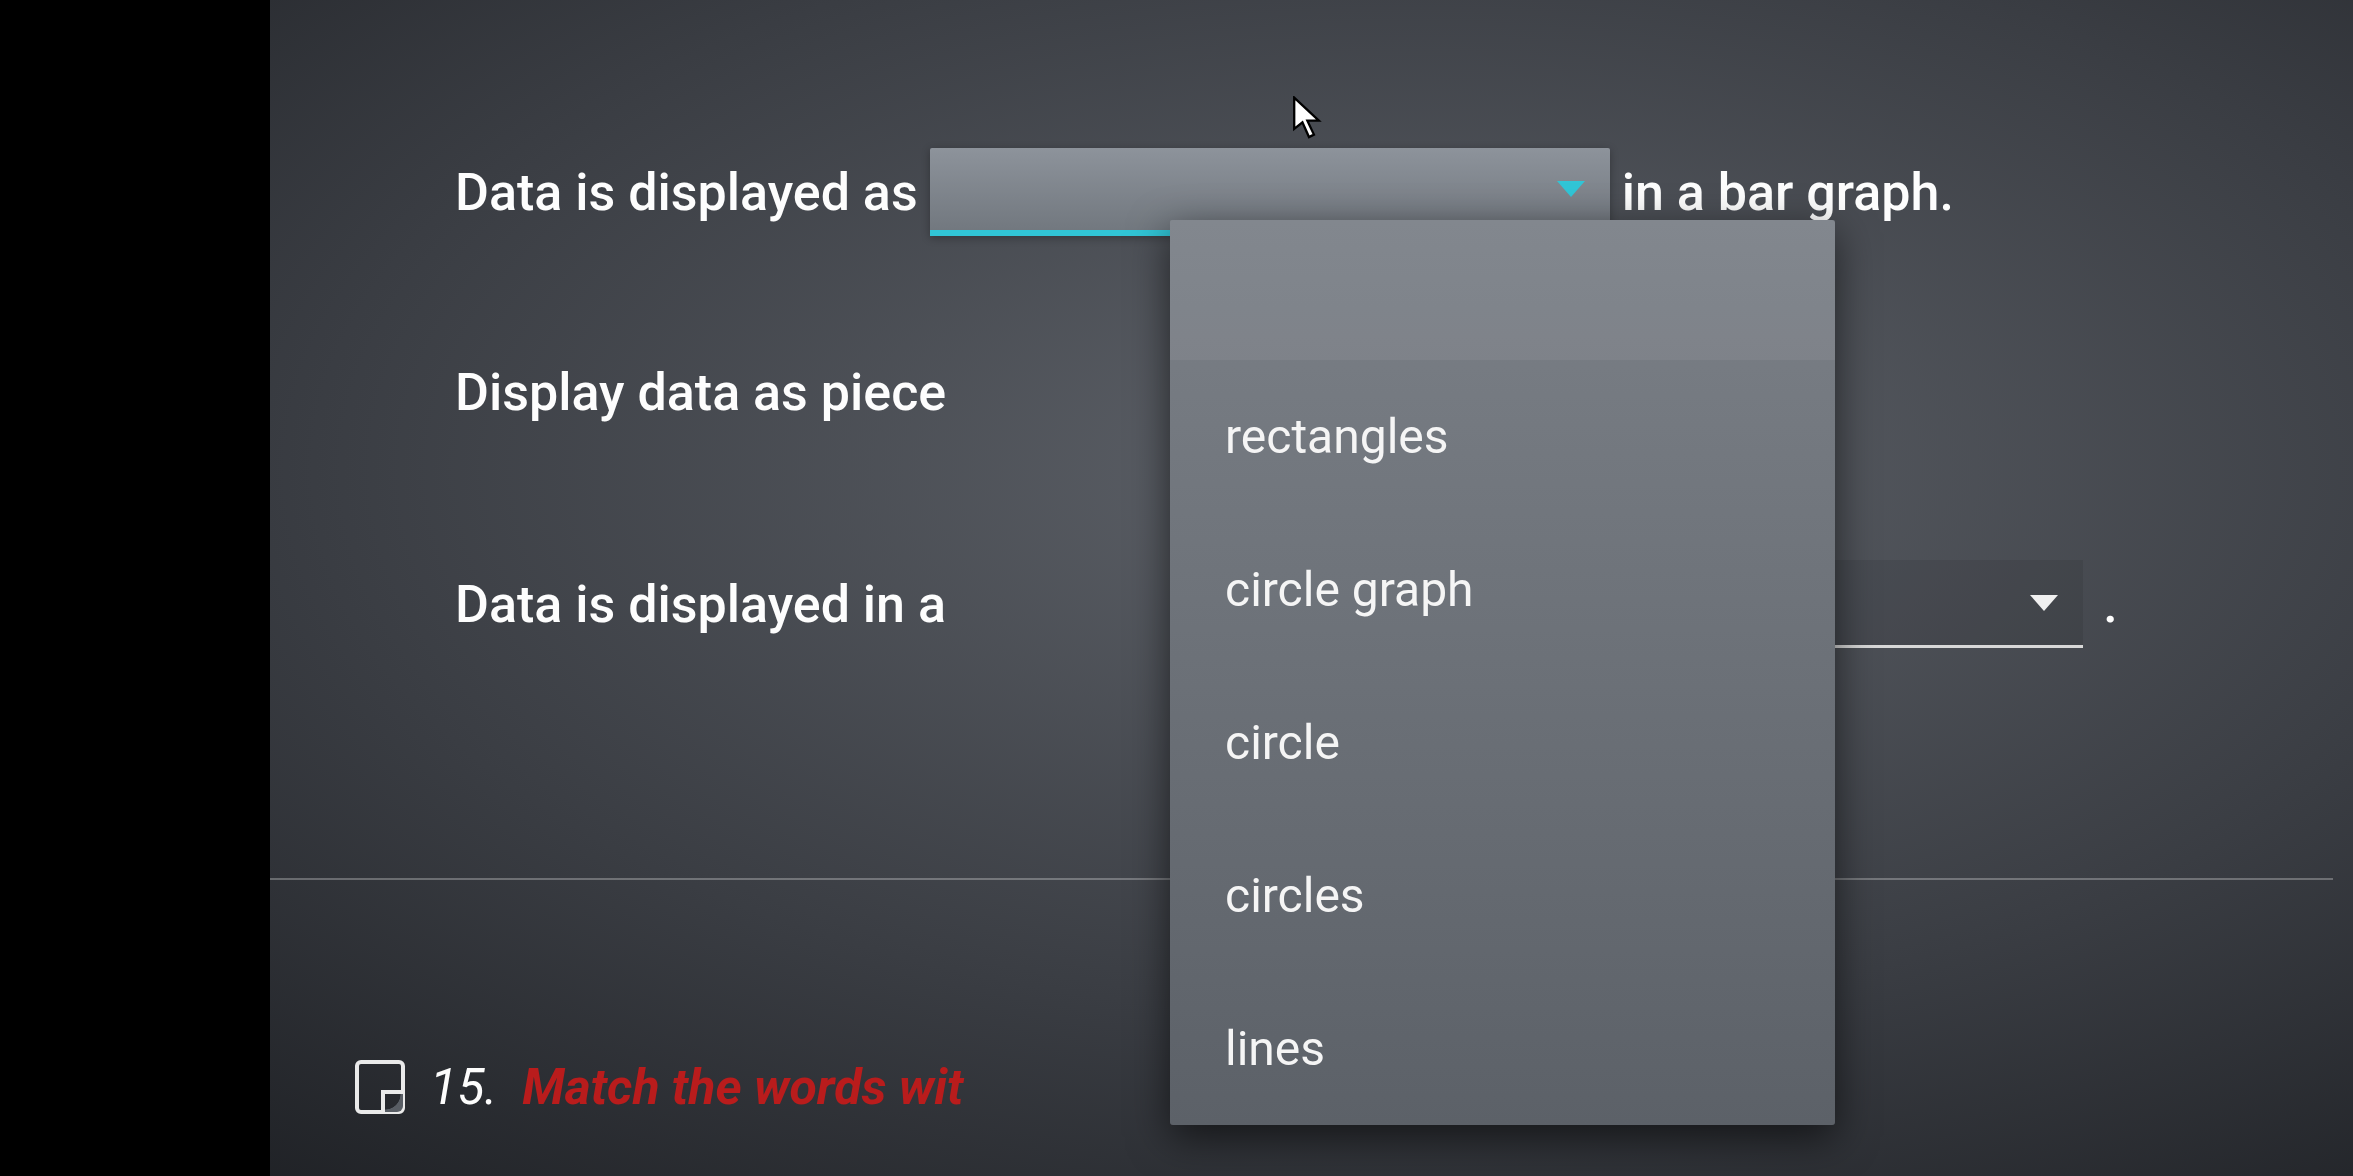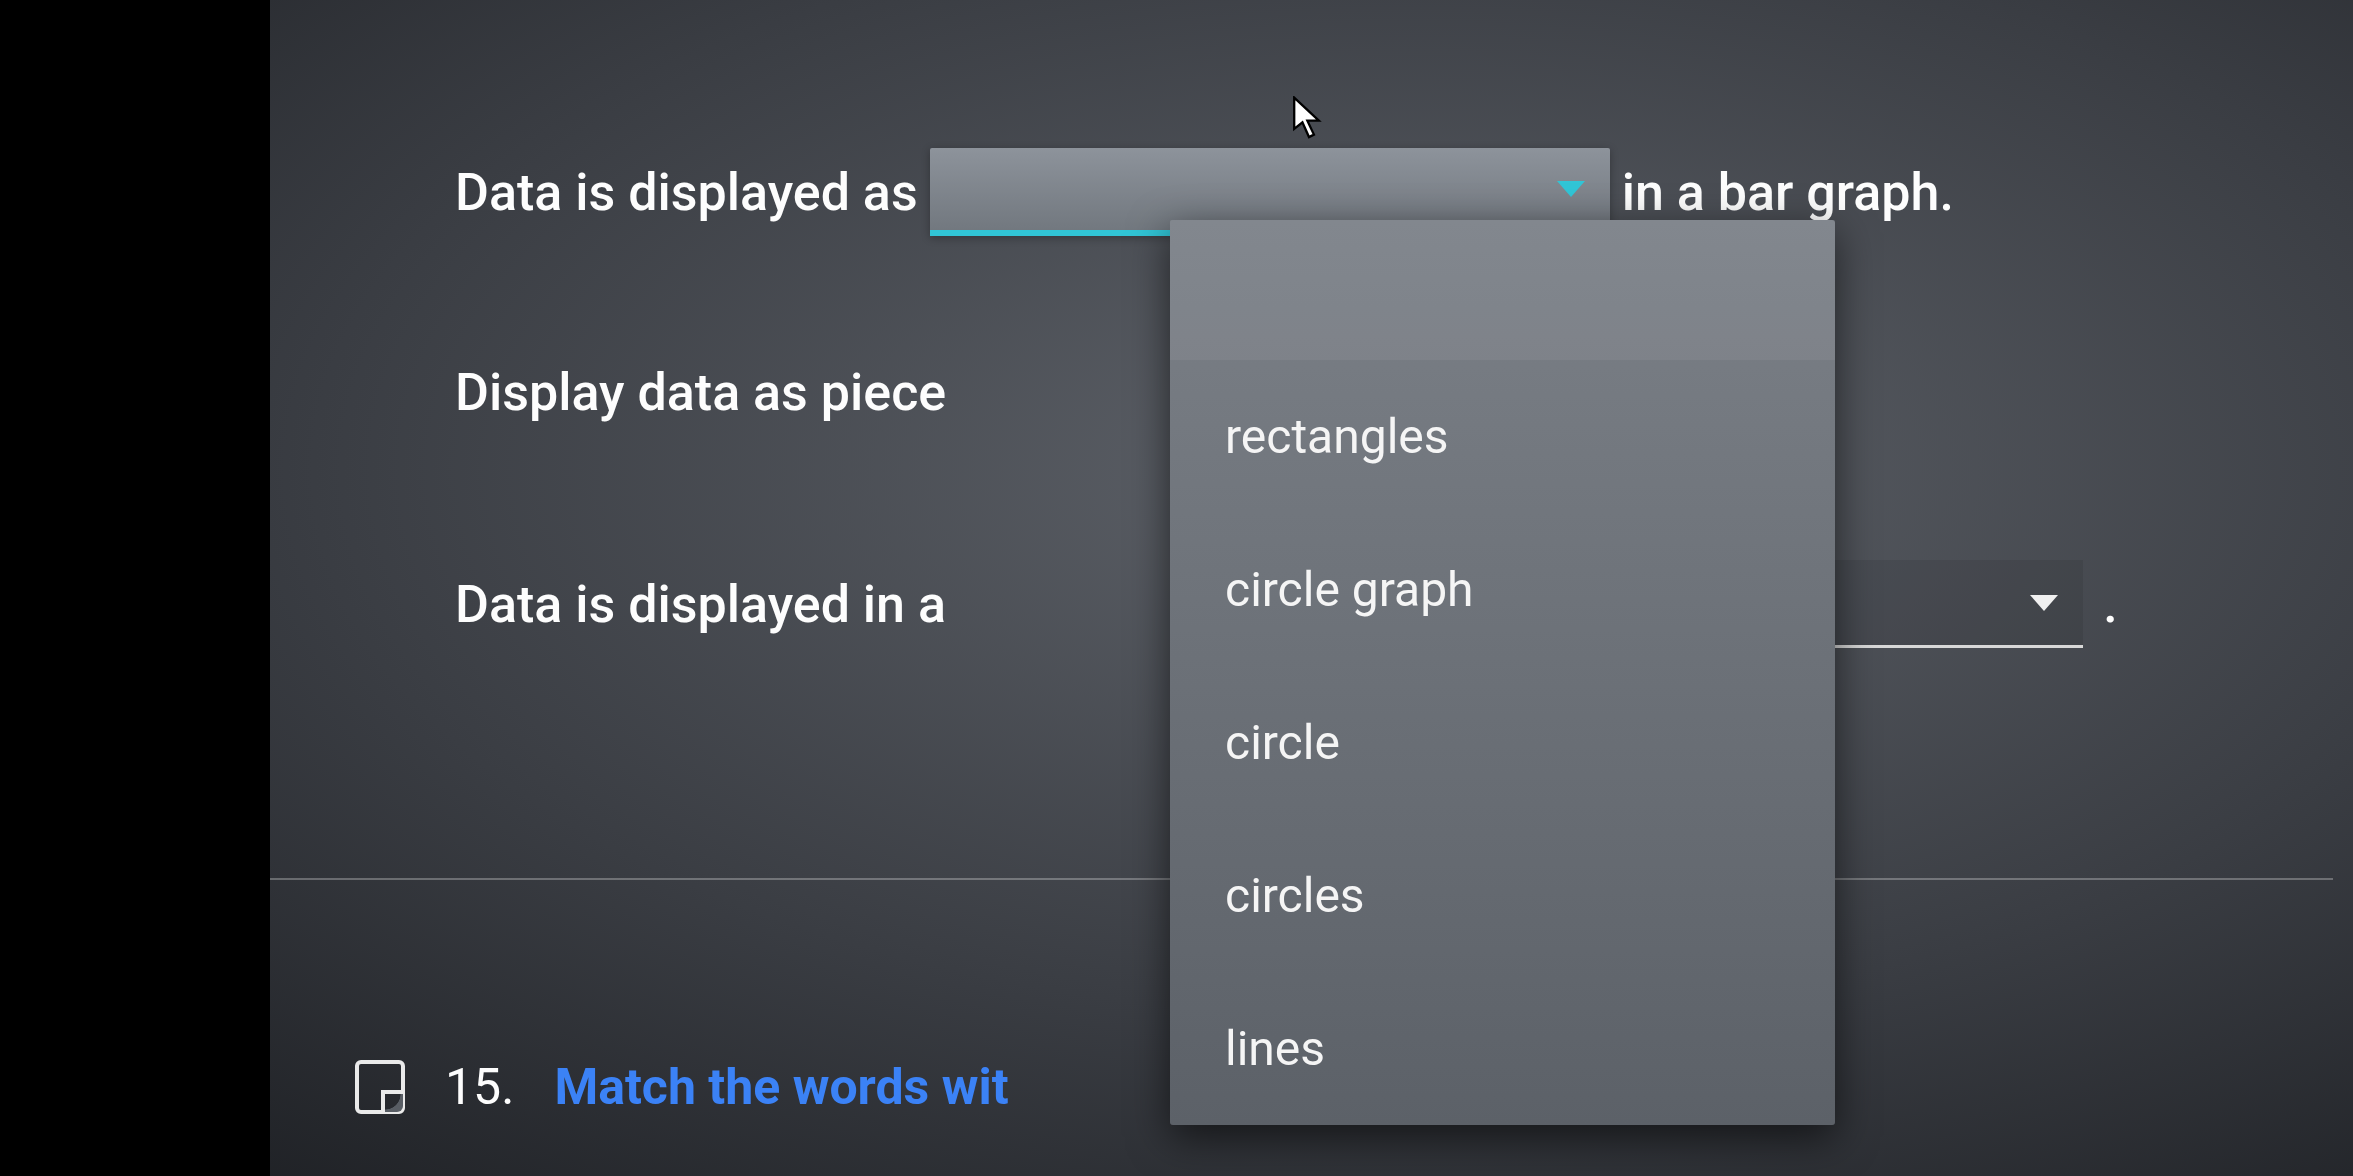--- a/index.html
+++ b/index.html
@@ -101,22 +101,23 @@
       top: 878px;
       height: 2px;
       background: rgba(255,255,255,0.28);
     }
     .next-question {
       position: absolute;
       left: 85px;
       top: 1058px;
       display: flex;
       align-items: center;
-      gap: 40px;
+      gap: 25px;
       font-size: 50px;
+      font-style: italic;
     }
     .note-icon {
       width: 50px;
       height: 54px;
       border: 4px solid #eaeaea;
       border-radius: 6px;
       position: relative;
     }
     .note-icon::after {
       content: '';
@@ -129,21 +130,21 @@
       border-left: 4px solid #eaeaea;
       border-top: 4px solid #eaeaea;
       border-bottom-right-radius: 6px;
     }
     .qnum {
       font-weight: 400;
       color: #fdfdfd;
     }
     .qtext {
       font-weight: 700;
-      color: #3b82f6;
+      color: #b91c1c;
     }
     .cursor {
       position: absolute;
       left: 1292px;
       top: 96px;
       z-index: 20;
       pointer-events: none;
     }
     .period {
       font-size: 52px;

